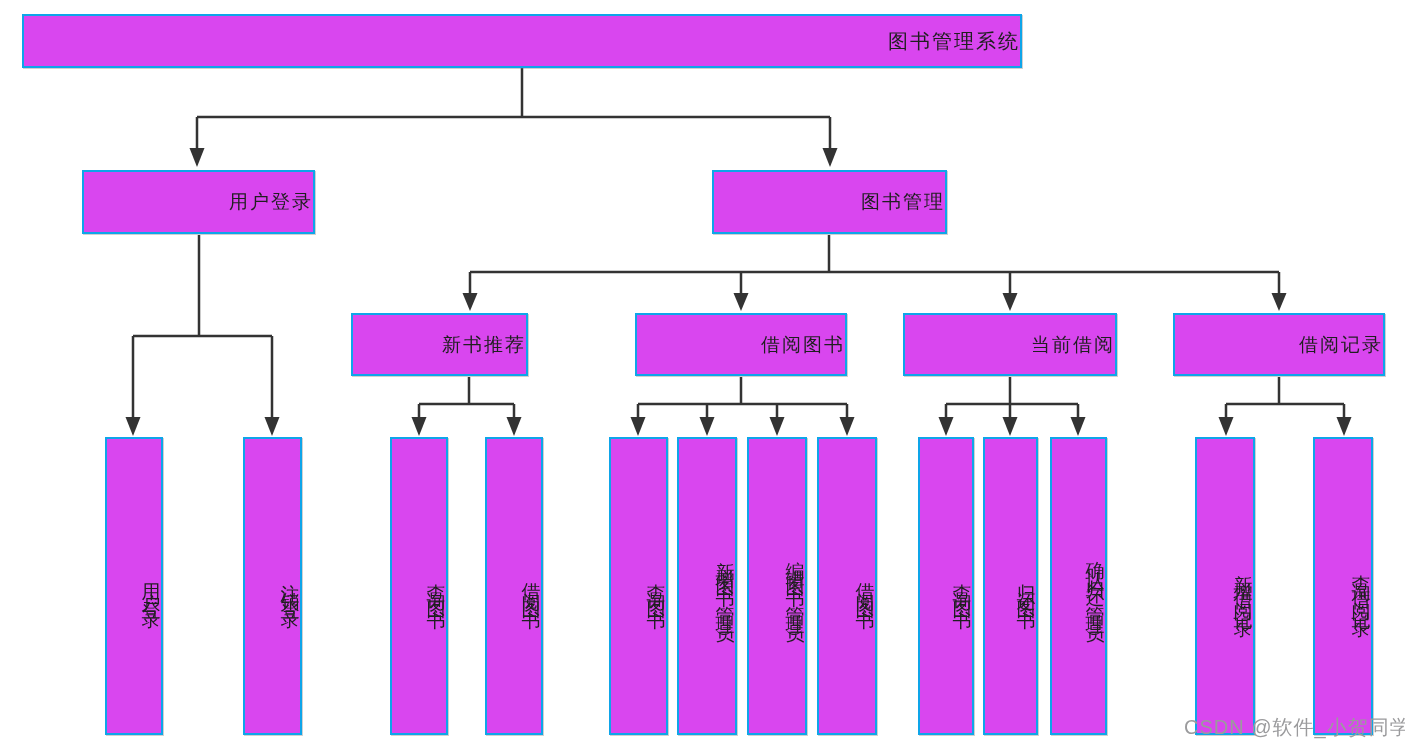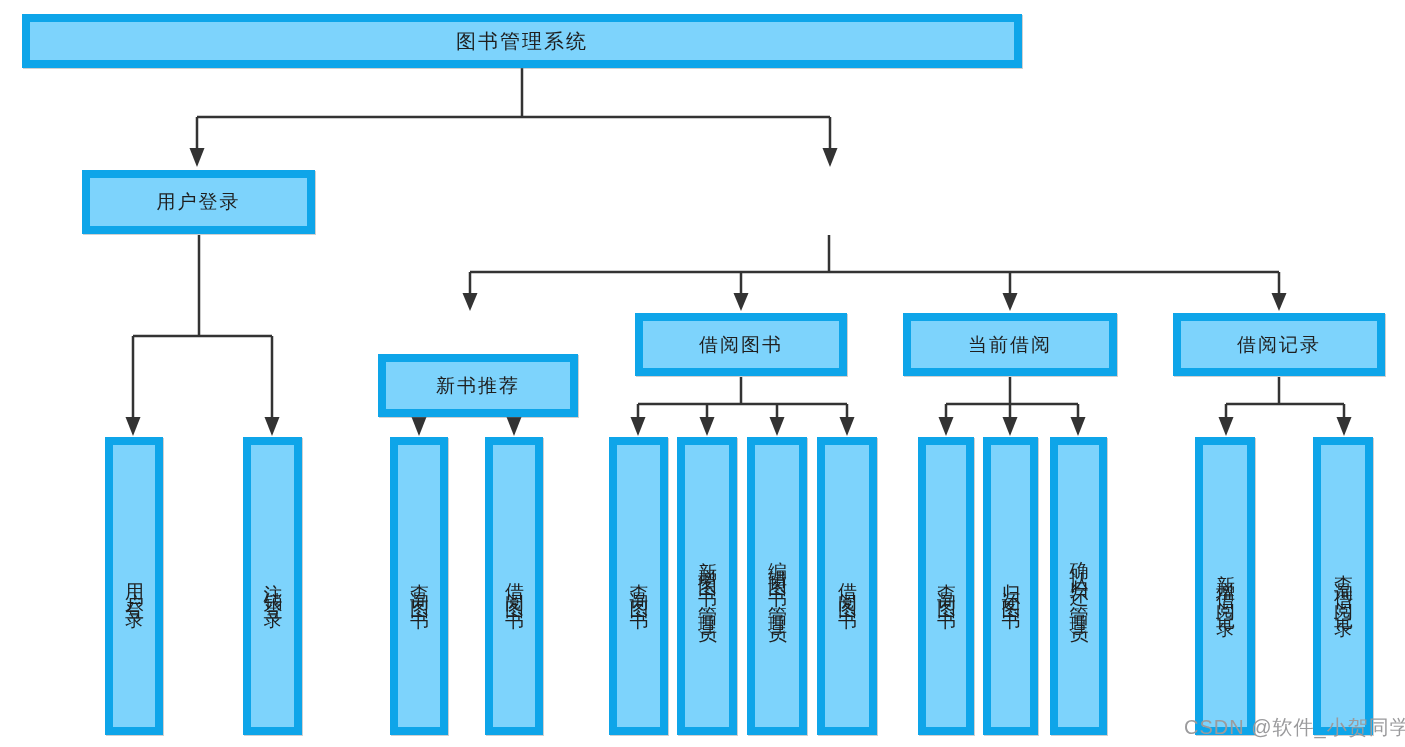--- a/index.html
+++ b/index.html
@@ -18,25 +18,25 @@
   .connectors {
     position: absolute;
     left: 0;
     top: 0;
     width: 1405px;
     height: 747px;
   }
   .box {
     position: absolute;
     box-sizing: border-box;
-    border: 8px solid #0ea5e9;
-    background: #7dd3fc;
+    border: 2px solid #0ea5e9;
+    background: #d946ef;
     display: flex;
     align-items: center;
-    justify-content: center;
+    justify-content: flex-end;
     color: #1f1f1f;
     box-shadow: 1px 1px 0 rgba(120,120,120,0.35);
   }
   .h-label {
     font-size: 19px;
     letter-spacing: 2px;
     white-space: nowrap;
   }
   .root-box .h-label {
     font-size: 20px;
@@ -105,22 +105,25 @@
     </g>
   </svg>
 
   <div class="box root-box" style="left:22px; top:14px; width:1000px; height:54px;">
     <span class="h-label">图书管理系统</span>
   </div>
 
   <div class="box" style="left:82px; top:170px; width:233px; height:64px;">
     <span class="h-label">用户登录</span>
   </div>
+  <div class="box" style="left:712px; top:170px; width:235px; height:64px;">
+    <span class="h-label">图书管理</span>
+  </div>
 
-  <div class="box" style="left:378px; top:313px; width:200px; height:63px;margin-top:41px;">
+  <div class="box" style="left:351px; top:313px; width:177px; height:63px;">
     <span class="h-label">新书推荐</span>
   </div>
   <div class="box" style="left:635px; top:313px; width:212px; height:63px;">
     <span class="h-label">借阅图书</span>
   </div>
   <div class="box" style="left:1173px; top:313px; width:212px; height:63px;">
     <span class="h-label">借阅记录</span>
   </div>
   <div class="box" style="left:903px; top:313px; width:214px; height:63px;">
     <span class="h-label">当前借阅</span>

